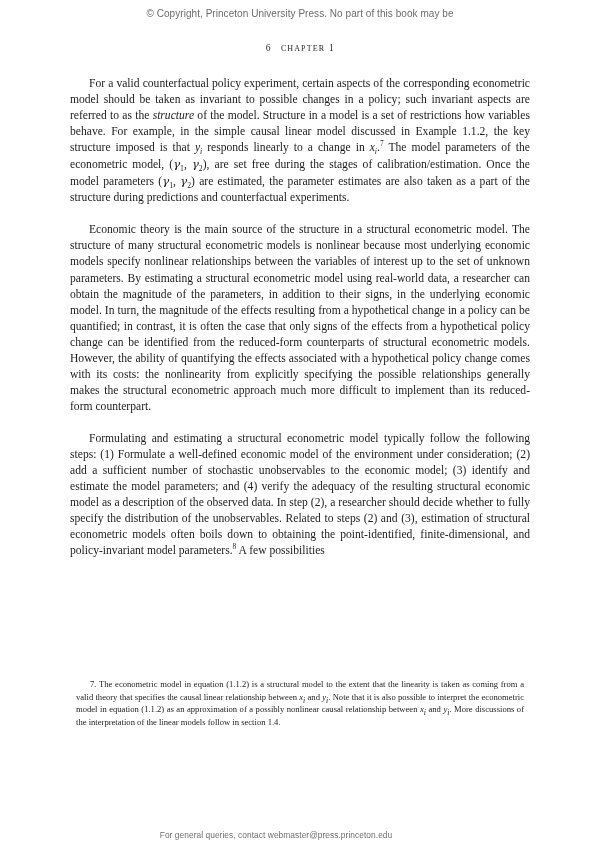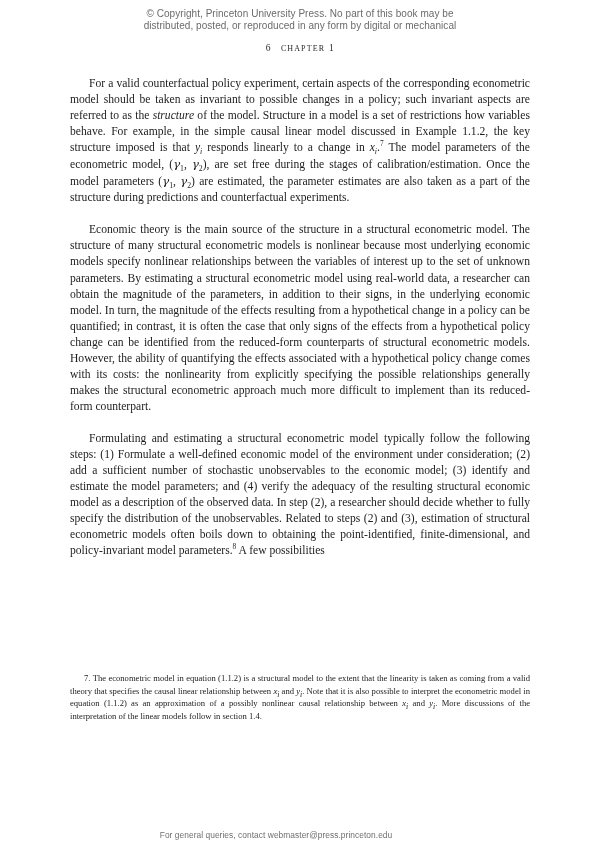--- a/index.html
+++ b/index.html
@@ -98,21 +98,21 @@
   }
 
   
   #footnotes {
     position: absolute;
     top: 672px;
     left: 70px;
     width: 460px;
   }
   .footnote {
-    margin: 0;
+    margin: 6px;
     text-align: justify;
     font-size: 8.6px;
     line-height: 12.6px;
     text-indent: 14px;
     color: #222222;
   }
   .footnote + .footnote { margin-top: 1px; }
 
   
   #page-footer {
@@ -125,21 +125,20 @@
     font-size: 8.4px;
     color: #6f6f6f;
     letter-spacing: 0.05px;
   }
 </style>
 </head>
 <body>
 
 <div id="copyright-header">
   <span class="cline">© Copyright, Princeton University Press. No part of this book may be</span>
-  <span class="cline">distributed, posted, or reproduced in any form by digital or mechanical</span>
 </div>
 
 <div id="running-head">
   <span class="folio">6</span><span class="chap-word">chapter</span><span class="chap-num">1</span>
 </div>
 
 <div id="body-block">
 
   <p class="body-par"><span>For a valid counterfactual policy experiment, certain aspects of the corresponding econometric model should be taken as invariant to possible changes in a policy; such invariant aspects are referred to as the </span><i>structure</i><span> of the model. Structure in a model is a set of restrictions how variables behave. For example, in the simple causal linear model discussed in Example 1.1.2, the key structure imposed is that </span><span class="mathvar">y</span><span class="sub">i</span><span> responds linearly to a change in </span><span class="mathvar">x</span><span class="sub">i</span><span>.</span><sup class="fn">7</sup><span> The model parameters of the econometric model, (</span><span class="gamma">γ</span><span class="subn">1</span><span>, </span><span class="gamma">γ</span><span class="subn">2</span><span>), are set free during the stages of calibration/estimation. Once the model parameters (</span><span class="gamma">γ</span><span class="subn">1</span><span>, </span><span class="gamma">γ</span><span class="subn">2</span><span>) are estimated, the parameter estimates are also taken as a part of the structure during predictions and counterfactual experiments.</span></p>
 

